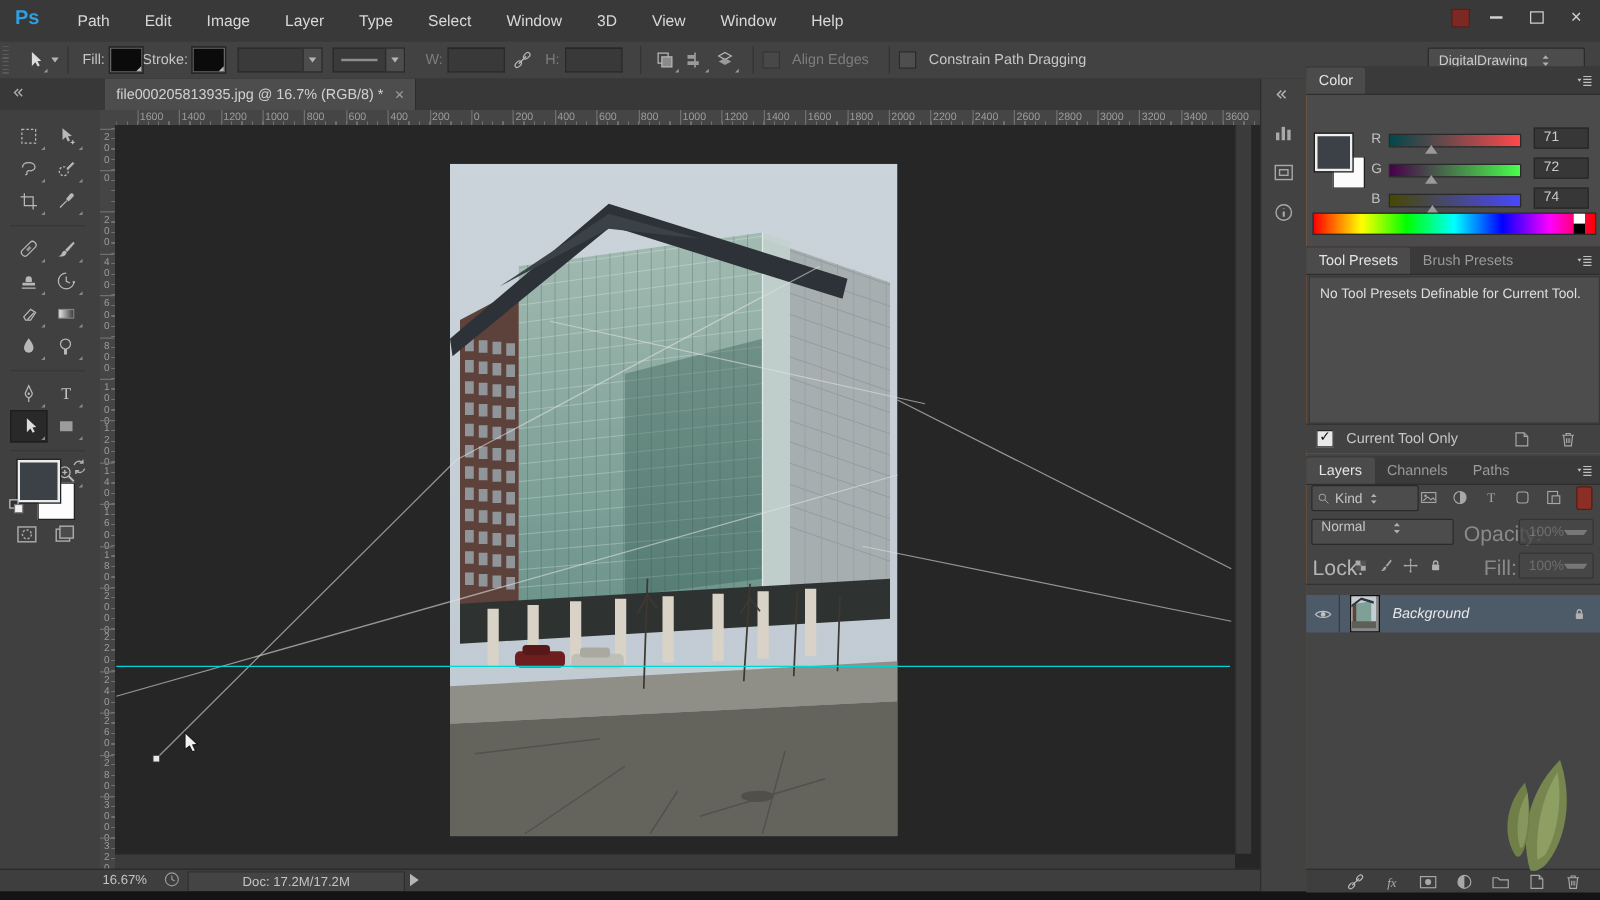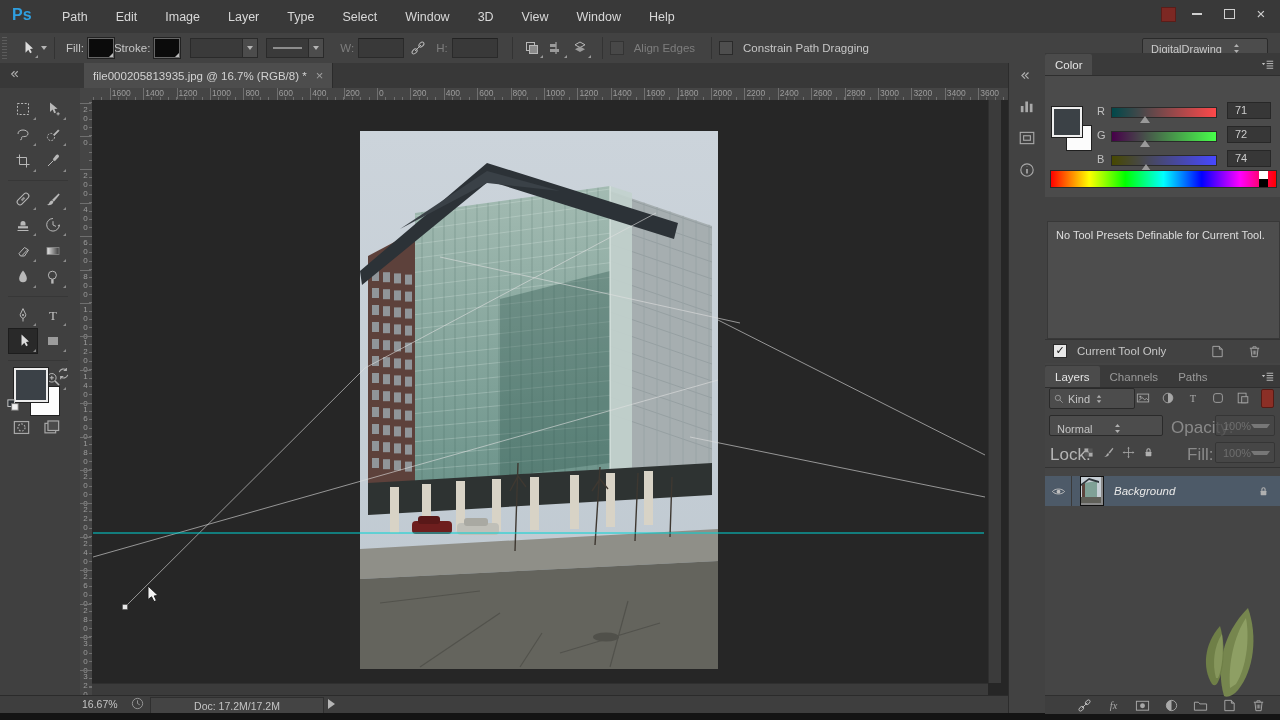--- a/index.html
+++ b/index.html
@@ -108,21 +108,21 @@
   #presetmsg{left:8px;top:7px;font-size:11px;color:#dedede;}
   #presetsfooter{left:0;top:142px;width:235px;height:22px;background:#424242;border-top:1px solid #333;display:flex;align-items:center;}
   
   #layerspanel{top:300px;height:350px;left:0;width:235px;background:#444444;}
   #kindrow{left:0;top:24px;width:235px;height:24px;}
   #kindcombo{left:4px;top:1px;width:78px;height:19px;background:#4c4c4c;border:1px solid #2a2a2a;border-radius:2px;display:flex;align-items:center;gap:3px;padding:0 3px;}
   #kindcombo span{font-size:11px;color:#c4c4c4;}
   .ficon{position:absolute;top:2px;width:20px;height:18px;display:flex;align-items:center;justify-content:center;}
   #redswitch{left:216px;top:2px;width:11px;height:17px;background:#8b2f26;border:1px solid #551b15;border-radius:2px;}
   #blendrow{left:0;top:50px;width:235px;height:26px;}
-  #blendcombo{left:4px;top:2px;width:112px;height:19px;background:#4c4c4c;border:1px solid #2a2a2a;border-radius:2px;display:flex;align-items:flex-end;}
+  #blendcombo{left:4px;top:2px;width:112px;height:19px;background:#4c4c4c;border:1px solid #2a2a2a;border-radius:2px;display:flex;align-items:flex-start;}
   #blendcombo span{flex:1;font-size:11px;color:#c4c4c4;padding-left:7px;}
   .dimlabel{font-size:17px;color:#8a8a8a;}
   .dimcombo{position:absolute;width:58px;height:19px;background:#474747;border:1px solid #303030;border-radius:2px;display:flex;align-items:center;opacity:.75;}
   .dimcombo span{flex:1;font-size:11px;color:#7d7d7d;padding-left:7px;}
   #lockrow{left:0;top:78px;width:235px;height:24px;}
   .lkicon{position:absolute;top:2px;width:18px;height:18px;display:flex;align-items:center;justify-content:center;}
   #layerslist{left:0;top:104px;width:235px;height:228px;background:#454545;border-top:1px solid #333;}
   .lrow{position:absolute;left:0;width:235px;height:30px;display:flex;align-items:center;}
   .lrow.selected{background:#4d5a68;}
   .eyecell{width:26px;height:30px;border-right:1px solid #3a3a3a;display:flex;align-items:center;justify-content:center;}
@@ -780,20 +780,30 @@
             <span class="chval">74</span>
           </div>
         </div>
       <div id="spectrum" class="abs">
         <span id="specwhite"></span>
         <span id="specblack"></span>
       </div>
     </div>
 
     <div id="presetspanel" class="abs">
+      <div class="ptabbar" style="top:0">
+        <span class="ptab active">Tool Presets</span>
+        <span class="ptab">Brush Presets</span>
+        <span class="pmenu" id="ic-menu2">
+            <svg width="15" height="15" viewBox="0 0 16 16">
+              <path d="M6 4.5 h7 M6 7 h7 M6 9.5 h7 M6 12 h7" stroke="#c0c0c0"></path>
+              <path d="M1 6.5 h3.4 l-1.7 2.4 z" fill="#c0c0c0"></path>
+            </svg>
+          </span>
+      </div>
       <div id="presetlist" class="abs">
         <span id="presetmsg" class="abs">No Tool Presets Definable for Current Tool.</span>
       </div>
       <div id="presetsfooter" class="abs">
         <span class="cb checked" style="margin-left:8px">✓</span>
         <span class="olabel">Current Tool Only</span>
         <span style="flex:1"></span>
         <span id="ic-newpreset" style="margin-right:22px">
             <svg width="15" height="15" viewBox="0 0 16 16">
               <path d="M3 2.5 h7 l3 3 v8 H3 Z" fill="none" stroke="#a8a8a8"></path>

